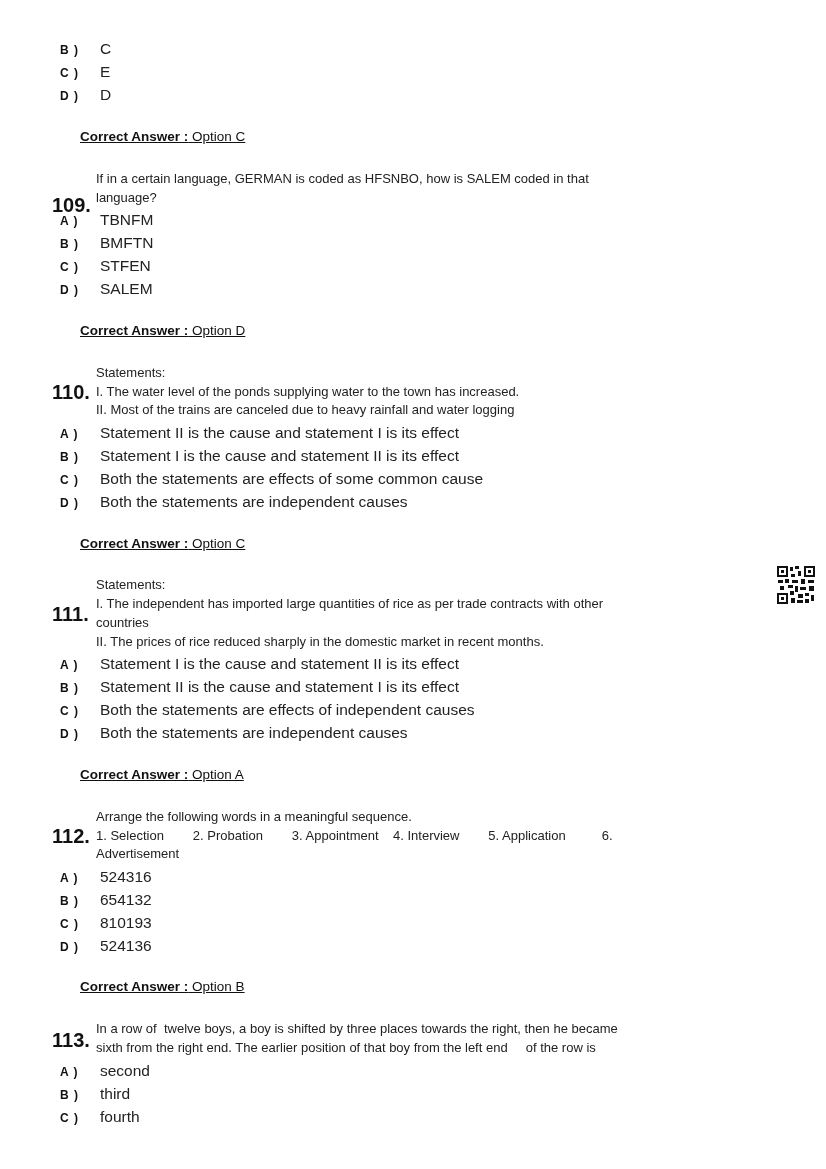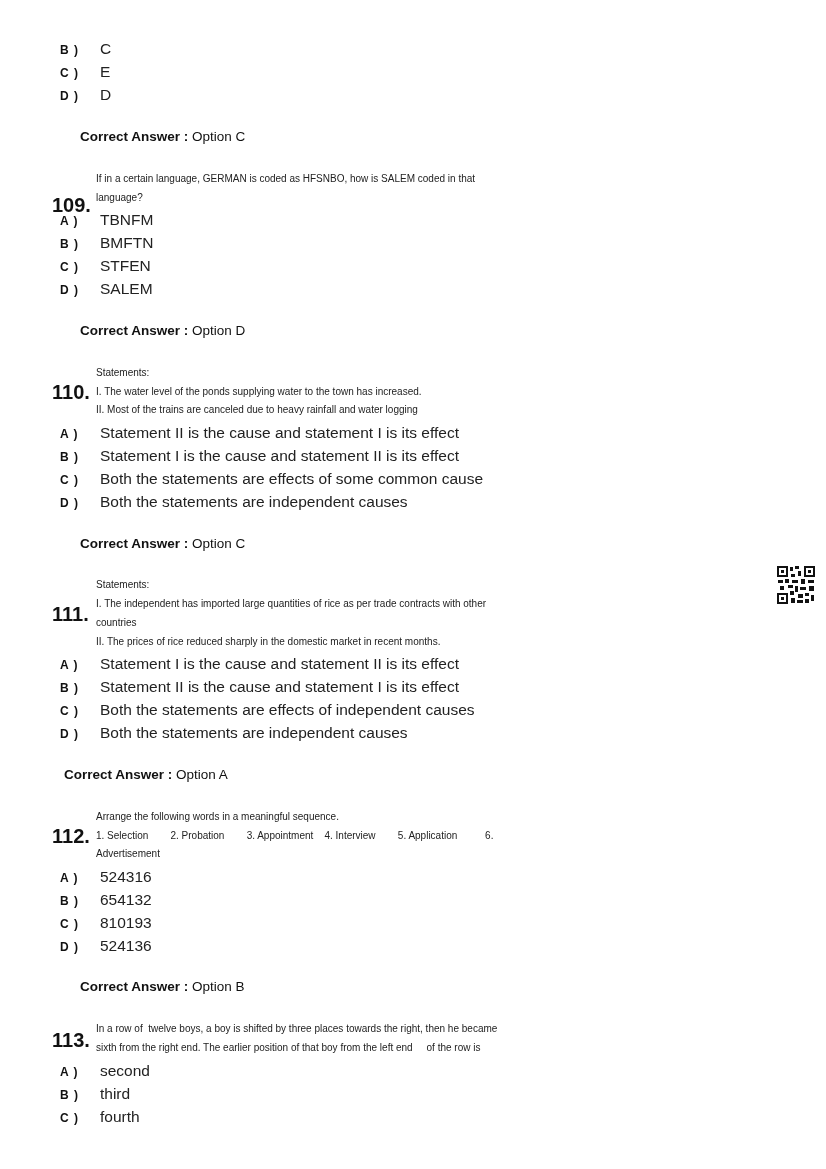--- a/index.html
+++ b/index.html
@@ -5,24 +5,24 @@
   html, body { margin: 0; padding: 0; background: #ffffff; }
   body {
     width: 826px; height: 1169px; position: relative; overflow: hidden;
     font-family: "Liberation Sans", sans-serif; color: #111;
   }
   .abs { position: absolute; white-space: nowrap; }
   .opt-label {
     font-weight: bold; font-size: 12px; letter-spacing: 1px; color: #111;
   }
   .opt-text { font-size: 15.5px; color: #222; }
-  .ans { font-size: 13.5px; color: #111; }
+  .ans { font-size: 13.5px; color: #111; text-decoration: underline; }
   .ans b { font-weight: bold; }
   .qnum { font-weight: bold; font-size: 20px; color: #111; }
-  .qtext { font-size: 10px; color: #222; line-height: 19px; }
+  .qtext { font-size: 13px; color: #222; line-height: 19px; }
   .qr {
     position: absolute; left: 776px; top: 565px; width: 40px; height: 40px;
   }
 </style>
 </head>
 <body>
 
 <div>
   <span class="abs opt-label" style="left:60px;top:43px">B )</span>
   <span class="abs opt-text" style="left:100px;top:40px">C</span>
@@ -120,21 +120,21 @@
 
   <span class="abs opt-label" style="left:60px;top:658px">A )</span>
   <span class="abs opt-text" style="left:100px;top:655px">Statement I is the cause and statement II is its effect</span>
   <span class="abs opt-label" style="left:60px;top:681px">B )</span>
   <span class="abs opt-text" style="left:100px;top:678px">Statement II is the cause and statement I is its effect</span>
   <span class="abs opt-label" style="left:60px;top:704px">C )</span>
   <span class="abs opt-text" style="left:100px;top:701px">Both the statements are effects of independent causes</span>
   <span class="abs opt-label" style="left:60px;top:727px">D )</span>
   <span class="abs opt-text" style="left:100px;top:724px">Both the statements are independent causes</span>
 
-  <div class="abs ans" style="left:64px;top:767px">
+  <div class="abs ans" style="left:80px;top:767px">
     <b>Correct Answer :</b>
     <span>Option A</span>
   </div>
 </div>
 
 <div>
   <span class="abs qnum" style="left:52px;top:825px">112.</span>
   <span class="abs qtext" style="left:96px;top:807px">Arrange the following words in a meaningful sequence.</span>
   <span class="abs qtext" style="left:96px;top:826px;white-space:pre">1. Selection        2. Probation        3. Appointment    4. Interview        5. Application          6.</span>
   <span class="abs qtext" style="left:96px;top:844px">Advertisement</span>

